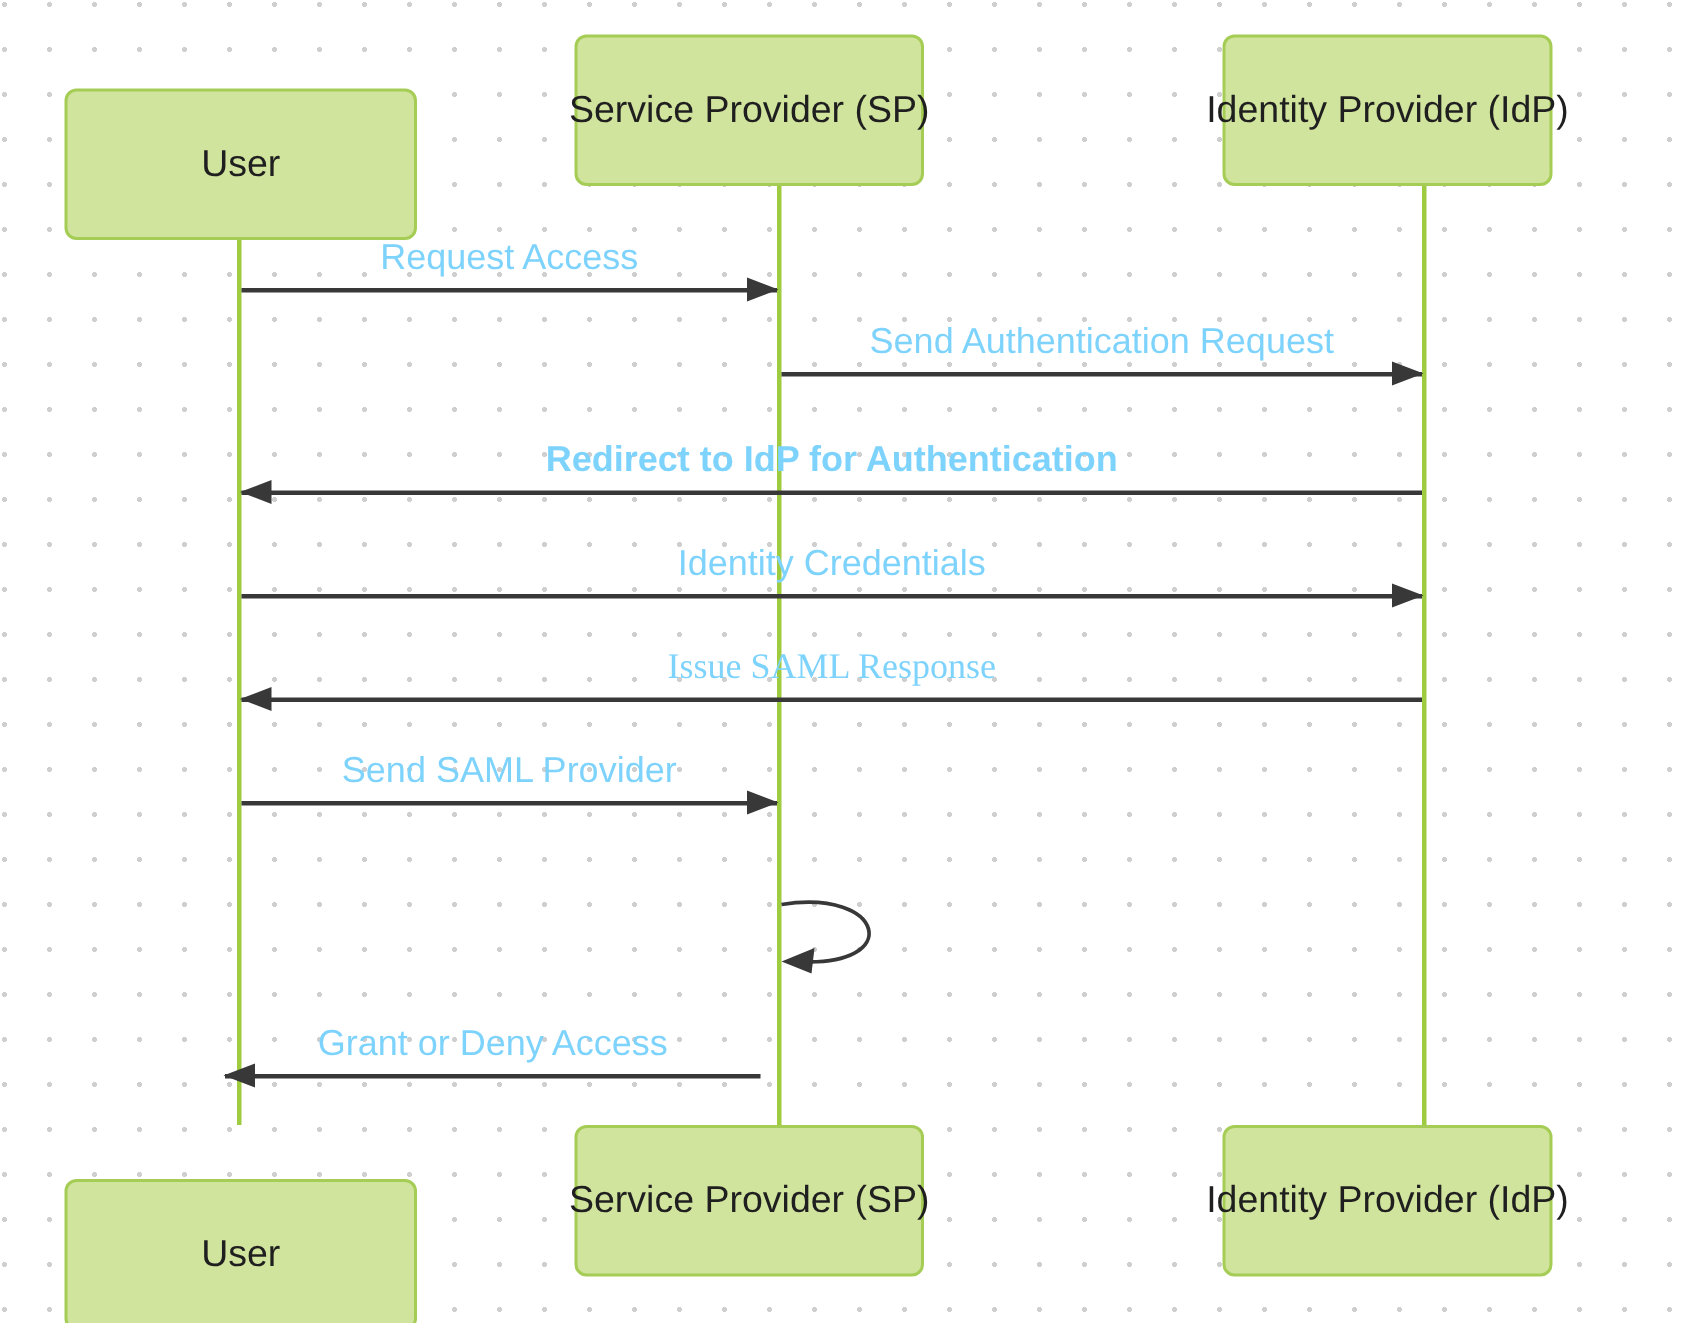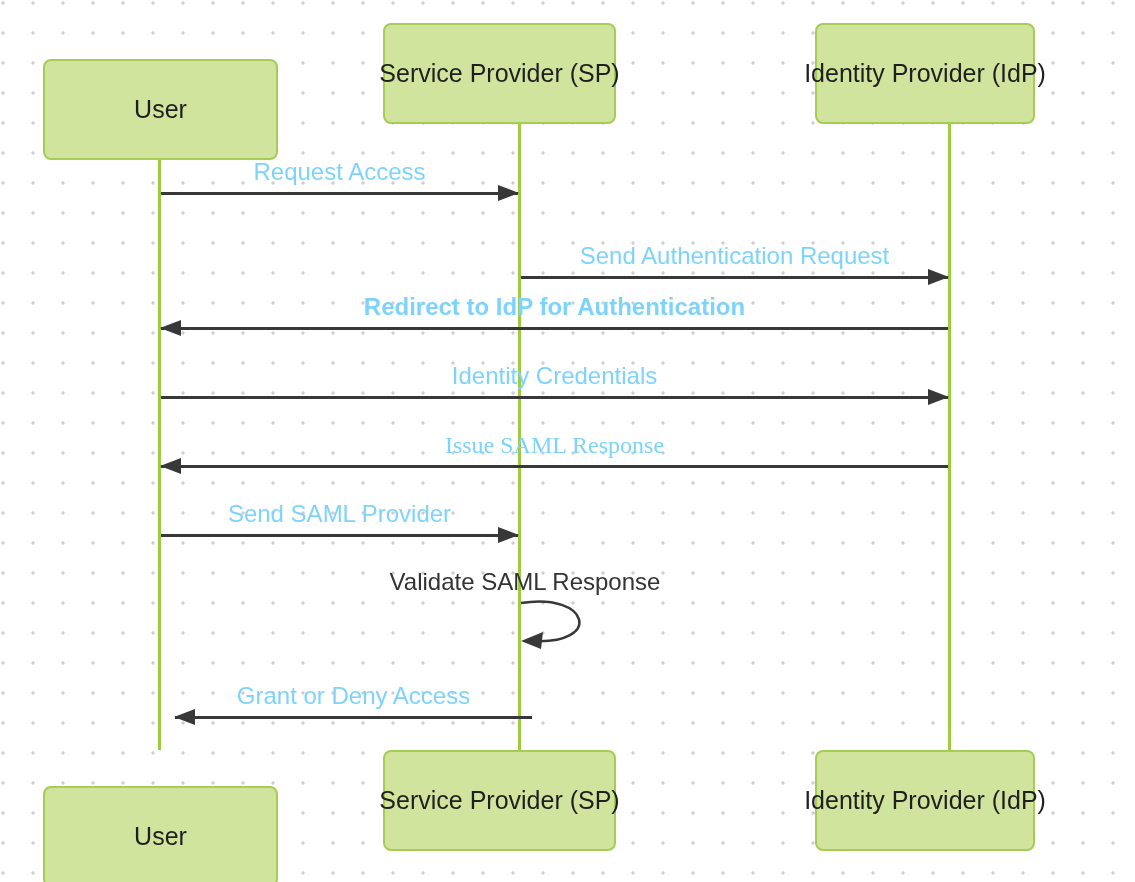--- a/index.html
+++ b/index.html
@@ -29,26 +29,26 @@
   .message { position:absolute; height:3px; background:#383838; }
   .message .msg-label {
     position:absolute; left:0; right:0; bottom:9px; text-align:center;
     font-size:24px; color:#7dd3fc; white-space:nowrap;
   }
   .head { position:absolute; width:0; height:0; top:-7px; }
   .head-right { right:-1px; border-left:21px solid #383838; border-top:8px solid transparent; border-bottom:8px solid transparent; }
   .head-left  { left:-1px;  border-right:21px solid #383838; border-top:8px solid transparent; border-bottom:8px solid transparent; }
 
   .m1 { left:161px; top:192px; width:357px; }
-  .m2 { left:521px; top:276px; width:427px; }
+  .m2 { left:521px; top:248px; width:427px; }
   .m3 { left:161px; top:327px; width:787px;font-weight:bold; }
   .m4 { left:161px; top:396px; width:787px; }
   .m5 { left:161px; top:465px; width:787px;font-family:Liberation Serif, serif; }
   .m6 { left:161px; top:534px; width:357px; }
-  .m8 { left:175px; top:716px; width:357px; }
+  .m8 { left:150px; top:716px; width:357px; }
 
   .self-label {
     position:absolute; left:360px; top:568px; width:330px; text-align:center;
     font-size:24px; color:#333333; white-space:nowrap;
   }
   .loop-svg { position:absolute; left:0; top:0; pointer-events:none; }
 </style>
 </head>
 <body>
 
@@ -101,21 +101,20 @@
   <div class="message m5">
     <span class="msg-label">Issue SAML Response</span>
     <span class="head head-left"></span>
   </div>
 
   <div class="message m6">
     <span class="msg-label">Send SAML Provider</span>
     <span class="head head-right"></span>
   </div>
 
-  <div class="self-label">Validate SAML Response</div>
   <svg class="loop-svg" width="1135" height="882">
     <path d="M 521 603 C 590 592, 603 645, 532 641" fill="none" stroke="#383838" stroke-width="2.5"></path>
     <polygon points="521,641 543,632 541,649" fill="#383838"></polygon>
   </svg>
 
   <div class="message m8">
     <span class="msg-label">Grant or Deny Access</span>
     <span class="head head-left"></span>
   </div>
 

